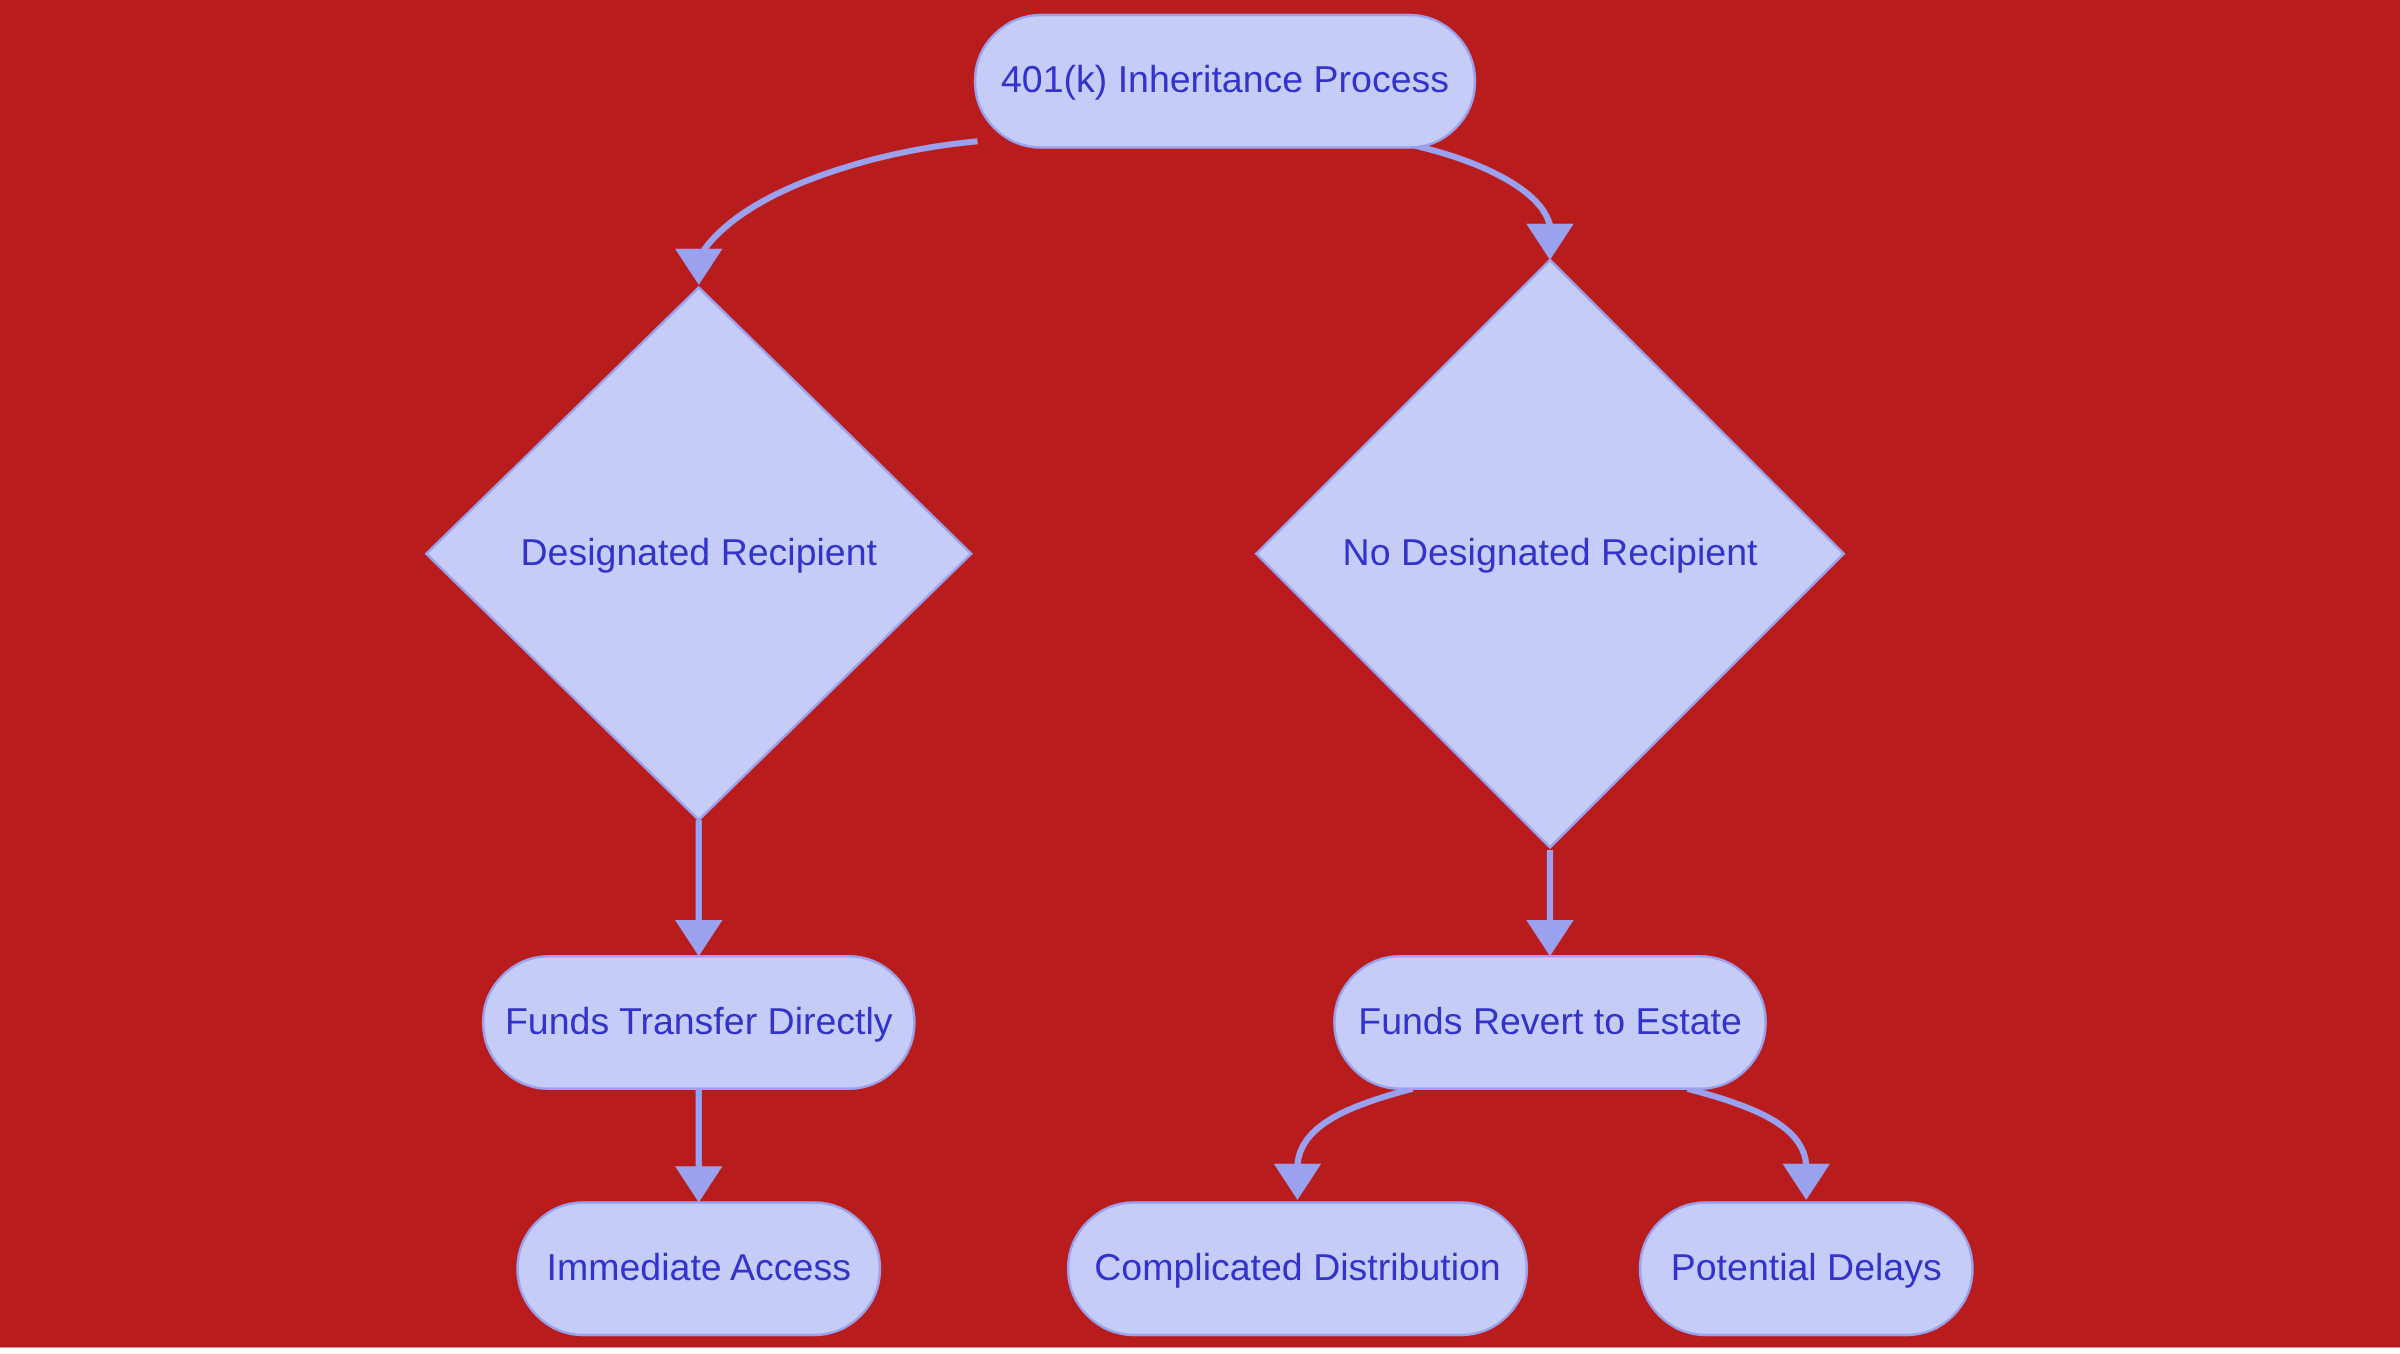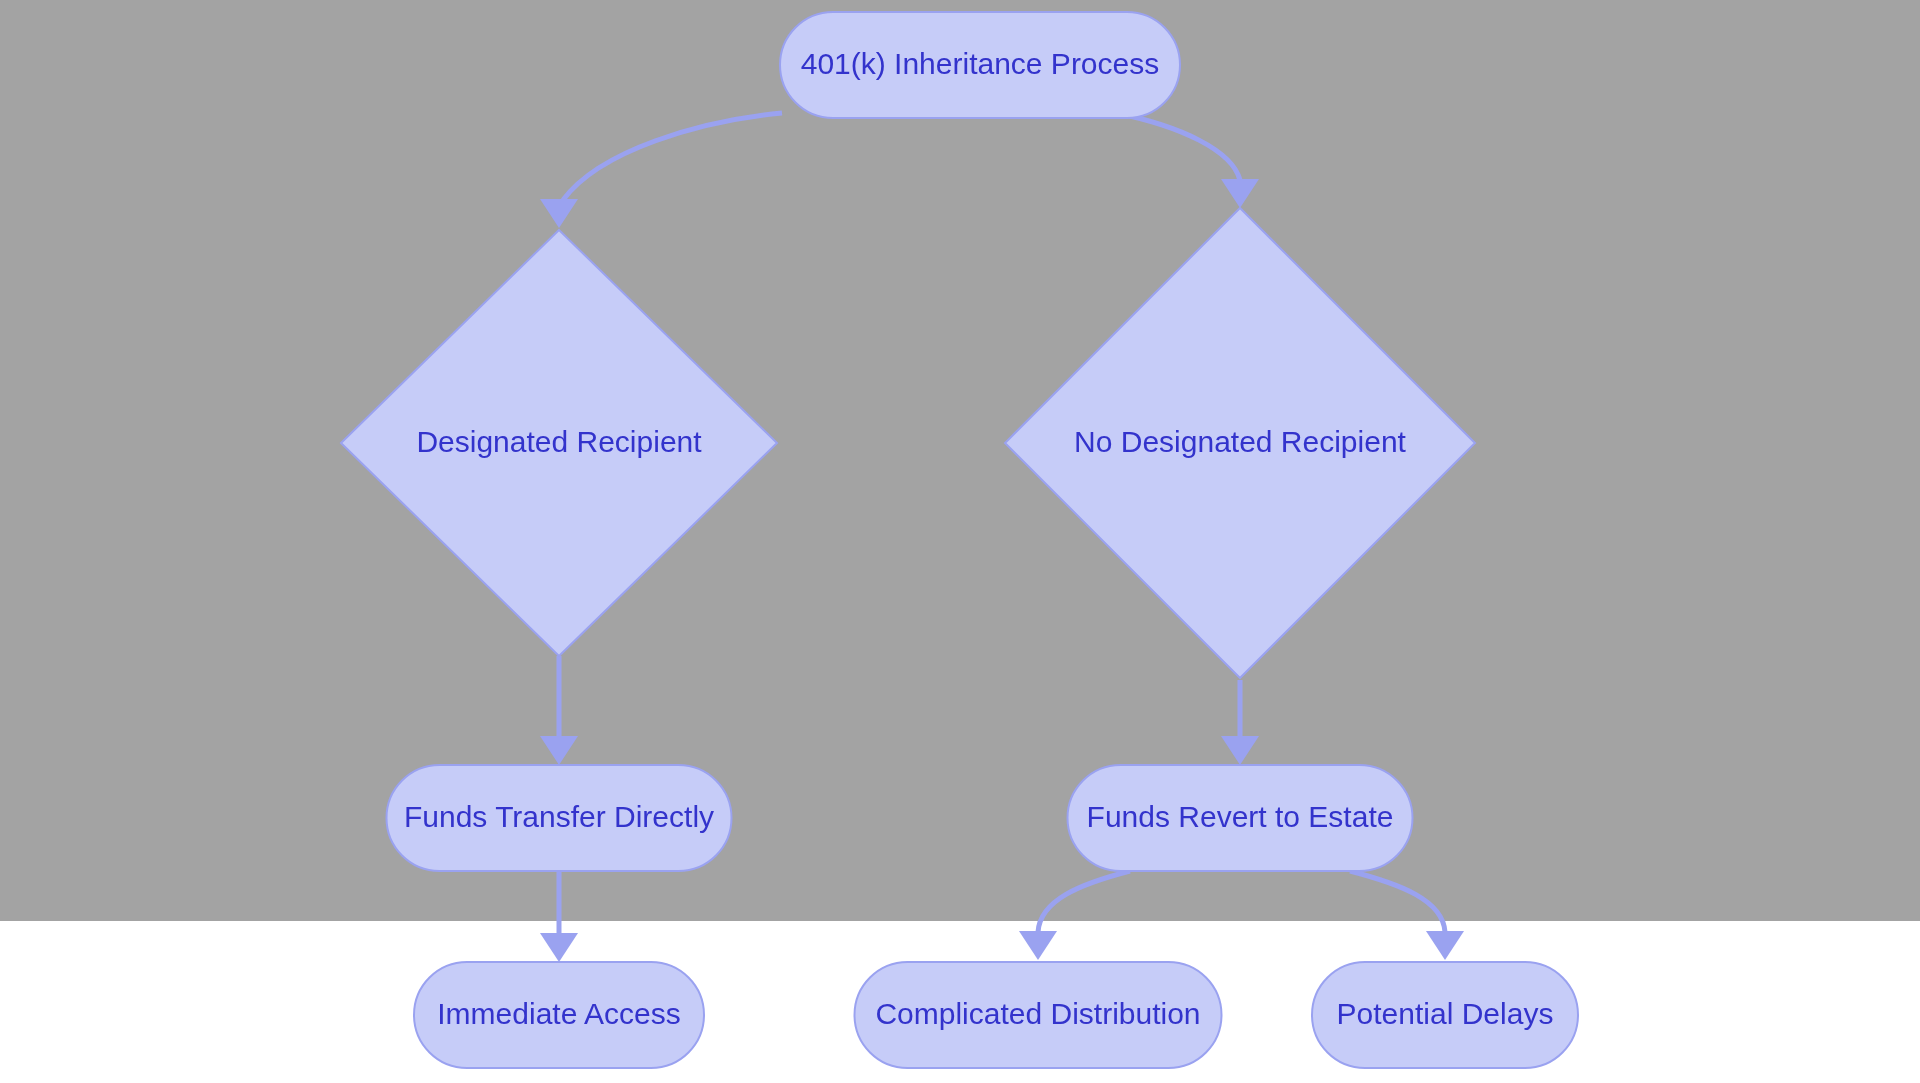--- a/index.html
+++ b/index.html
@@ -9,22 +9,22 @@
   }
   body {
     width: 1920px;
     height: 1083px;
     overflow: hidden;
     font-family: "Liberation Sans", sans-serif;
   }
   #flowchart-root {
     position: relative;
     width: 1920px;
-    height: 921px;
-    background: #a3a3a3;
+    height: 1078px;
+    background: #b91c1c;
   }
   svg#flow-svg {
     display: block;
     width: 1920px;
     height: 1083px;
   }
   .node-shape {
     fill: #c6ccf8;
     stroke: #9aa2f0;
     stroke-width: 2;

